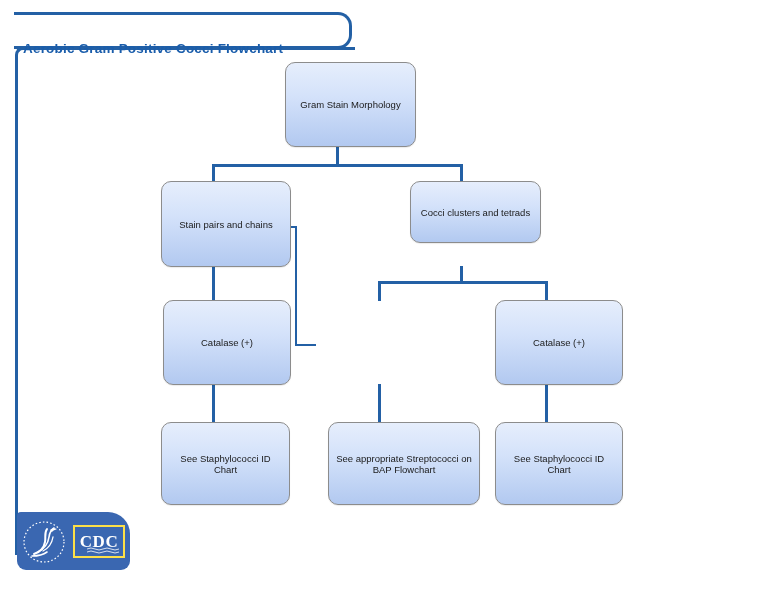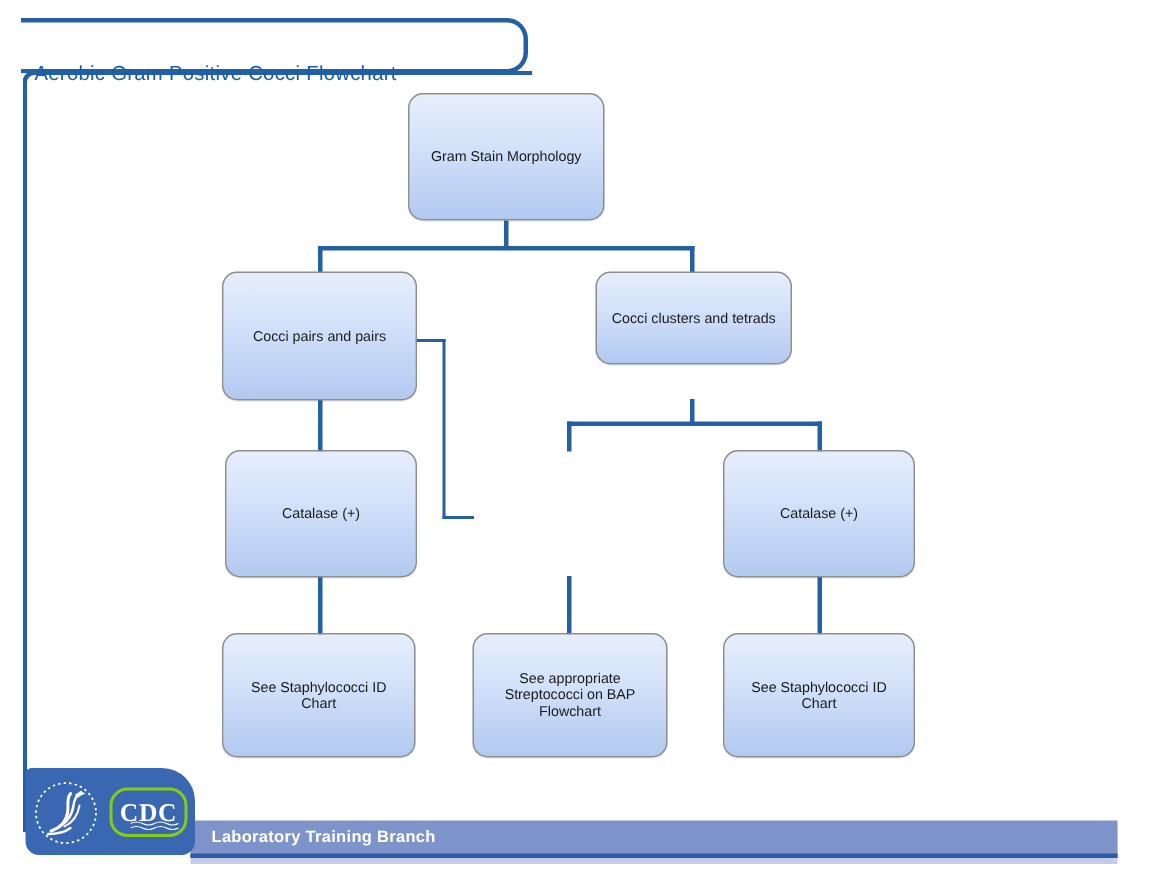--- a/index.html
+++ b/index.html
@@ -8,48 +8,49 @@
     font-family:"Liberation Sans",sans-serif;
   }
   
   .title-tab{
     position:absolute;left:14px;top:12px;width:335px;height:31px;
     border:3px solid #2360a5;border-left:none;
     border-radius:0 14px 14px 0;background:#ffffff;
     display:flex;align-items:center;z-index:3;
   }
   .title-tab .title-text{
-    padding-left:9px;font-size:13.5px;font-weight:normal;color:#1a5dab;letter-spacing:.2px;margin-top:36px;
+    padding-left:9px;font-size:13.5px;font-weight:bold;color:#1a5dab;letter-spacing:.2px;margin-top:36px;
   }
   
   .frame{
     position:absolute;left:15px;top:47px;width:337px;height:505px;
     border-left:3px solid #2360a5;border-top:3px solid #2360a5;
     border-top-left-radius:8px;z-index:1;
   }
   
   .node{
     position:absolute;box-sizing:border-box;
     background:linear-gradient(to bottom,#e6eefc 0%,#d4e2fa 40%,#b2c9f0 100%);
     border:1.5px solid #8c8c8c;border-radius:10px;
     display:flex;align-items:center;justify-content:center;text-align:center;
     font-size:9.5px;color:#1a1a1a;padding:4px 6px;z-index:2;
     box-shadow:0 1px 1px rgba(0,0,0,0.08);
+    margin-left:13px;
   }
   
   .edge{position:absolute;background:#2360a5;z-index:1;}
   
   .cdc-block{
     position:absolute;left:17px;top:512px;width:113px;height:58px;
     background:#3a67b1;border-radius:4px 22px 9px 9px;z-index:4;
   }
   .hhs-seal{position:absolute;left:3px;top:6px;width:48px;height:48px;}
   .cdc-box{
     position:absolute;left:56px;top:13px;width:52px;height:33px;
-    border:2px solid #84cc16;border-radius:12px;box-sizing:border-box;
+    border:2px solid #fde047;border-radius:0;box-sizing:border-box;
     display:flex;align-items:center;justify-content:center;
   }
   .cdc-box .cdc-text{
     color:#ffffff;font-weight:bold;font-size:17px;letter-spacing:.5px;line-height:1;
     font-family:"Liberation Serif",serif;
   }
   .cdc-waves{position:absolute;right:2px;bottom:1px;width:34px;height:8px;}
   .footer-bar{
     position:absolute;left:127px;top:547px;width:618px;height:22px;
     background:#7e93ca;border-bottom:3px solid #2a5caa;
@@ -89,41 +90,41 @@
 
   <div class="edge" style="left:212px;top:384px;width:3px;height:39px"></div>
   <div class="edge" style="left:378px;top:384px;width:3px;height:39px"></div>
   <div class="edge" style="left:545px;top:384px;width:3px;height:39px"></div>
 
   <div class="node" style="left:272px;top:62px;width:131px;height:85px">
     <span>Gram Stain Morphology</span>
   </div>
 
   <div class="node" style="left:148px;top:181px;width:130px;height:86px">
-    <span>Cocci pairs and pairs</span>
+    <span>Stain pairs and chains</span>
   </div>
 
   <div class="node" style="left:397px;top:181px;width:131px;height:62px">
     <span>Cocci clusters and tetrads</span>
   </div>
 
   <div class="node" style="left:150px;top:300px;width:128px;height:85px">
     <span>Catalase (+)</span>
   </div>
 
 
   <div class="node" style="left:482px;top:300px;width:128px;height:85px">
     <span>Catalase (+)</span>
   </div>
 
   <div class="node" style="left:148px;top:422px;width:129px;height:83px">
     <span>See Staphylococci  ID Chart</span>
   </div>
 
-  <div class="node" style="left:315px;top:422px;width:130px;height:83px">
+  <div class="node" style="left:315px;top:422px;width:152px;height:83px">
     <span>See appropriate Streptococci on BAP Flowchart</span>
   </div>
 
   <div class="node" style="left:482px;top:422px;width:128px;height:83px">
     <span>See Staphylococci ID Chart</span>
   </div>
 
   <div class="cdc-block">
     <svg class="hhs-seal" viewBox="0 0 48 48">
       <circle cx="24" cy="24" r="20" fill="none" stroke="#ffffff" stroke-width="1.2" stroke-dasharray="1.6 2.1"></circle>
@@ -135,17 +136,14 @@
     </svg>
     <div class="cdc-box">
       <span class="cdc-text">CDC</span>
       <svg class="cdc-waves" viewBox="0 0 34 8">
         <path d="M0 2 Q4 0,8 2 T16 2 T24 2 T32 2" fill="none" stroke="#ffffff" stroke-width="0.8"></path>
         <path d="M0 5 Q4 3,8 5 T16 5 T24 5 T32 5" fill="none" stroke="#ffffff" stroke-width="0.8"></path>
       </svg>
     </div>
   </div>
 
-  <div class="footer-bar">
-    <span class="bar-text">Laboratory Training Branch</span>
-  </div>
 
 </div>
 
 </body></html>

